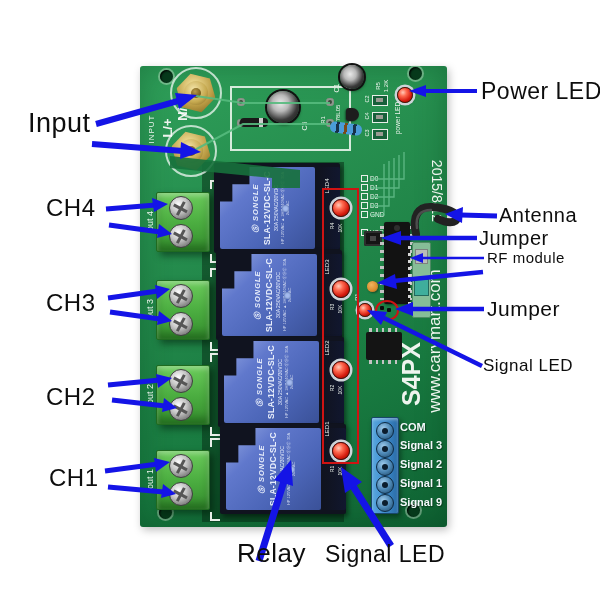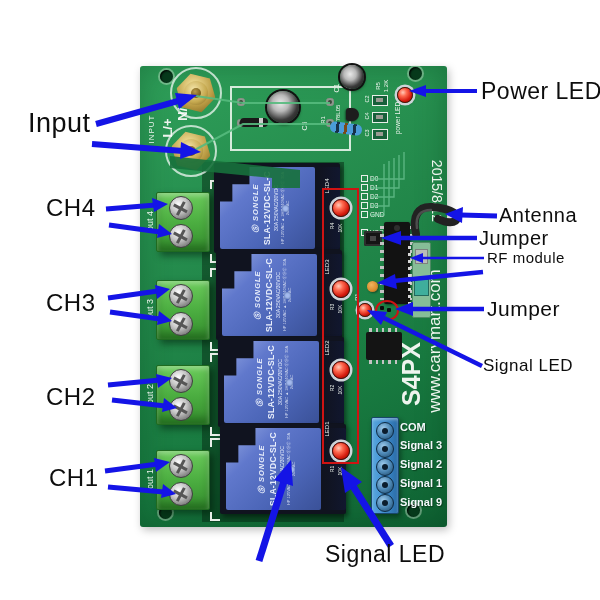--- a/index.html
+++ b/index.html
@@ -410,14 +410,15 @@
   <div class="ann" style="left:46px;top:194px;font-size:24px">CH4</div>
   <div class="ann" style="left:46px;top:289px;font-size:24px">CH3</div>
   <div class="ann" style="left:46px;top:383px;font-size:24px">CH2</div>
   <div class="ann" style="left:49px;top:464px;font-size:24px">CH1</div>
   <div class="ann" style="left:481px;top:78px;font-size:23px">Power LED</div>
   <div class="ann" style="left:499px;top:204px;font-size:20px">Antenna</div>
   <div class="ann" style="left:479px;top:227px;font-size:20px">Jumper</div>
   <div class="ann" style="left:487px;top:249px;font-size:15px">RF module</div>
   <div class="ann" style="left:487px;top:297px;font-size:21px">Jumper</div>
   <div class="ann" style="left:483px;top:356px;font-size:17px">Signal LED</div>
+  <div class="ann" style="left:237px;top:538px;font-size:26px">Relay</div>
   <div class="ann" style="left:325px;top:541px;font-size:23px">Signal LED</div>
 </div>
 
 </body></html>

